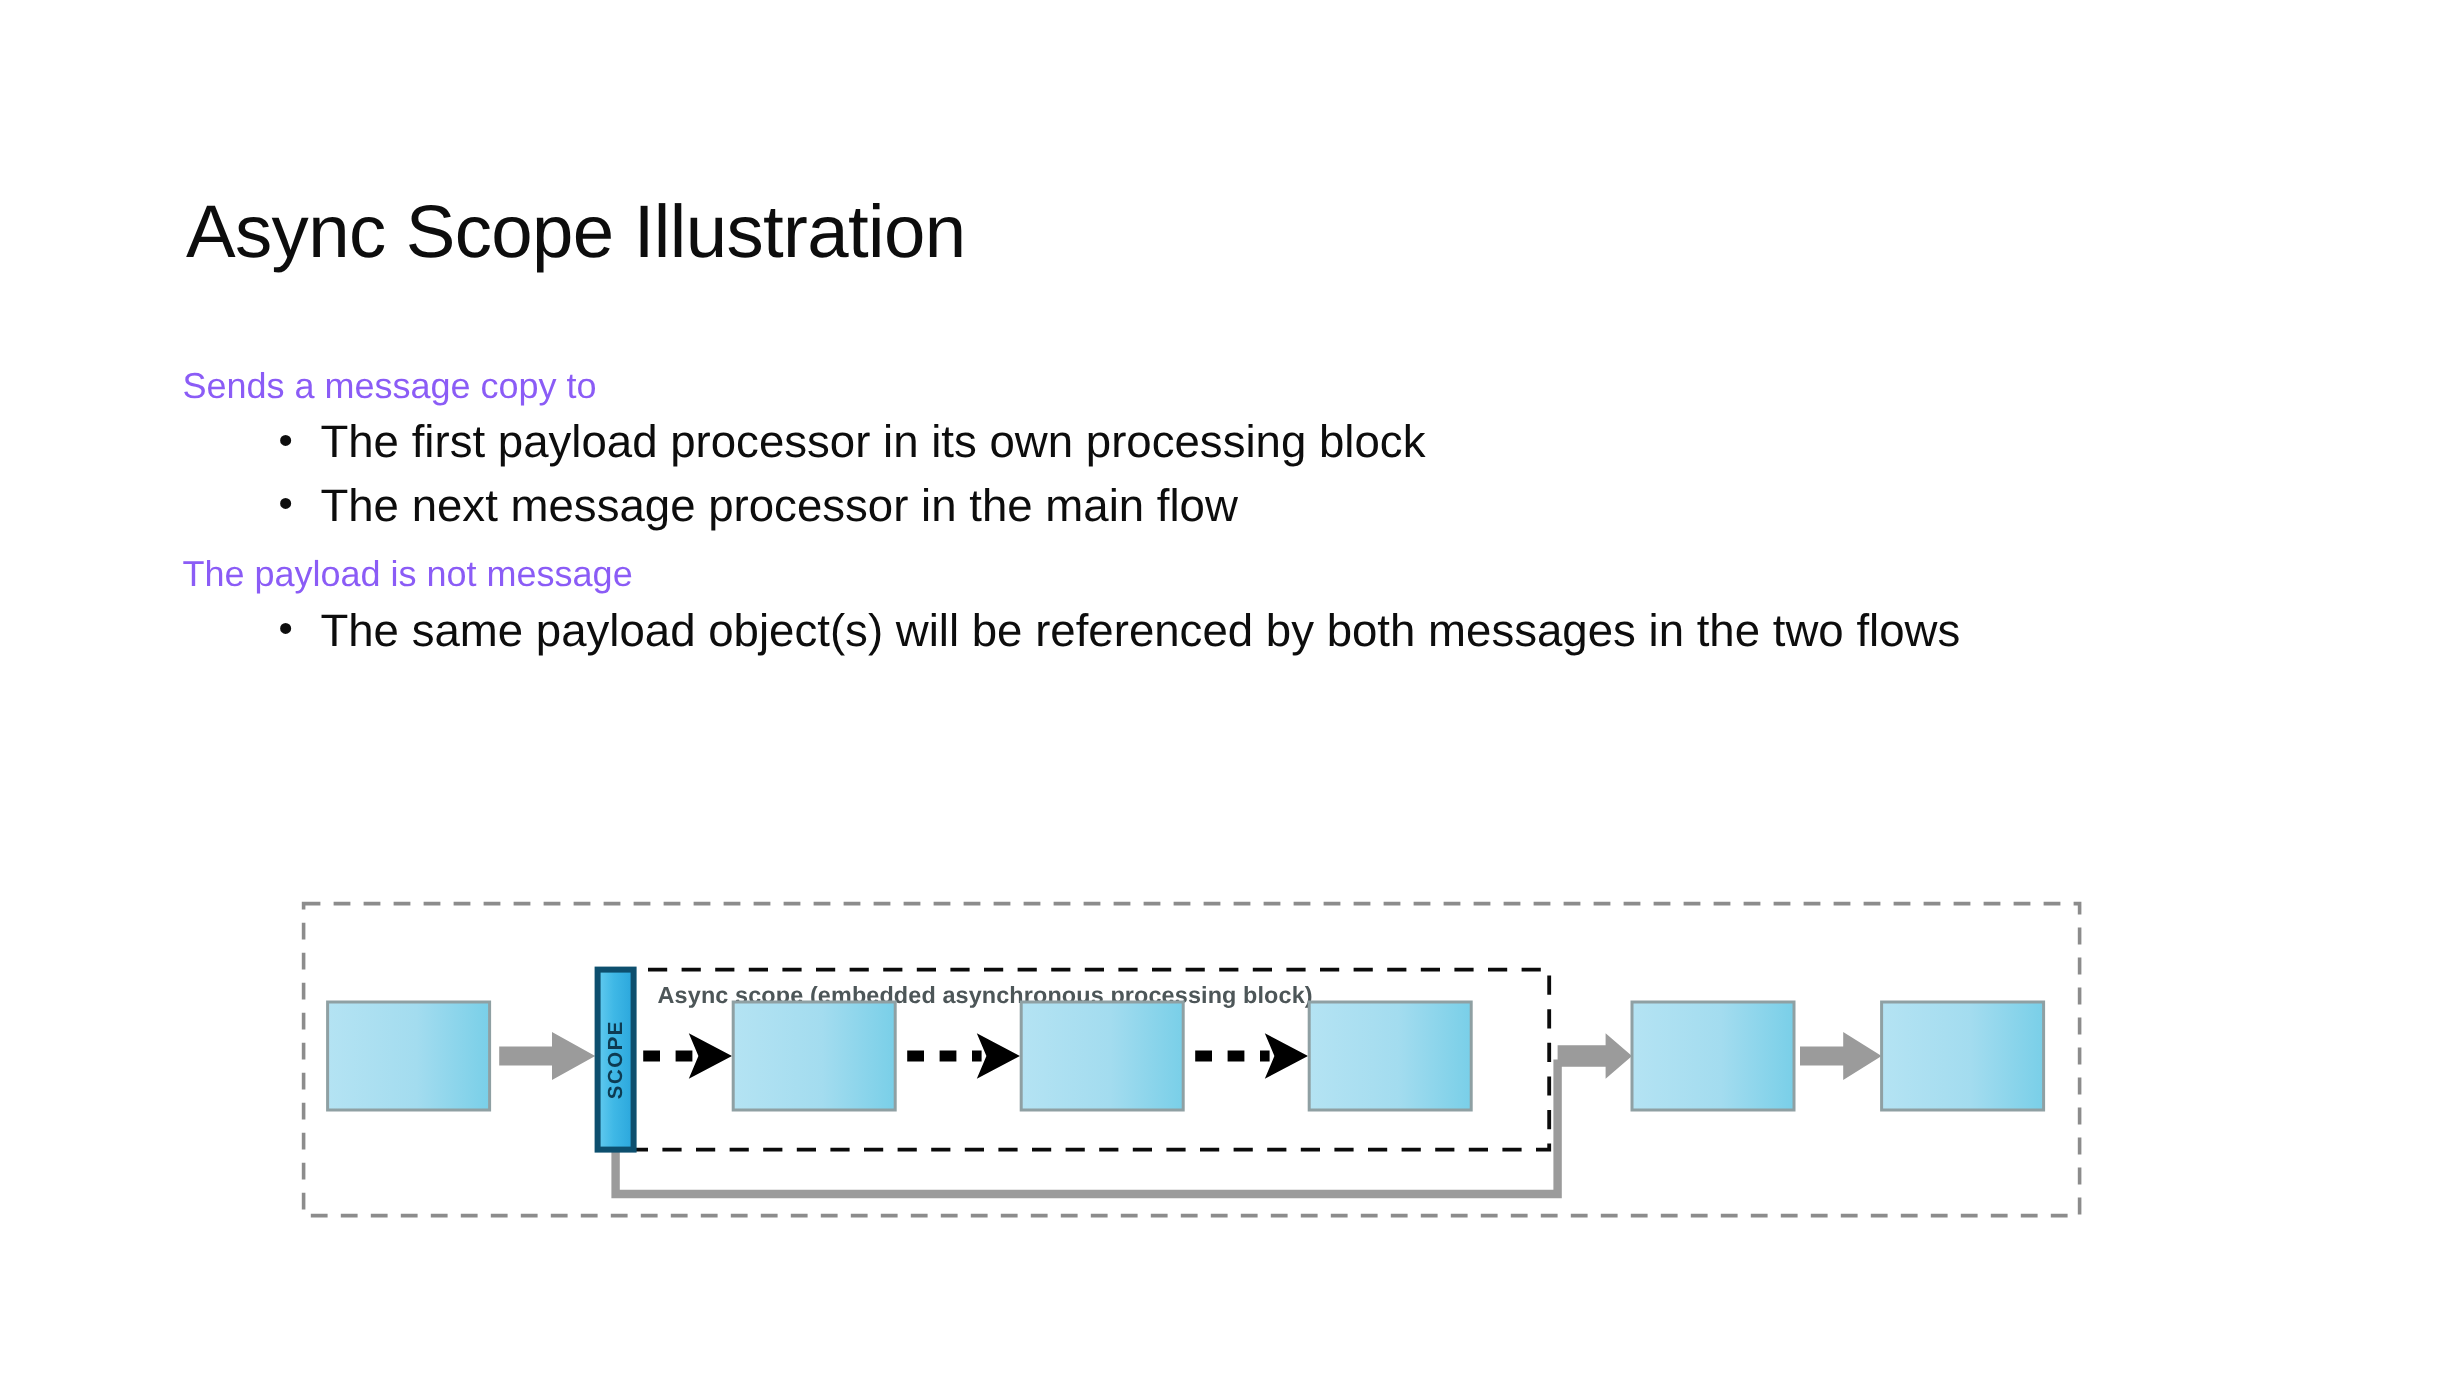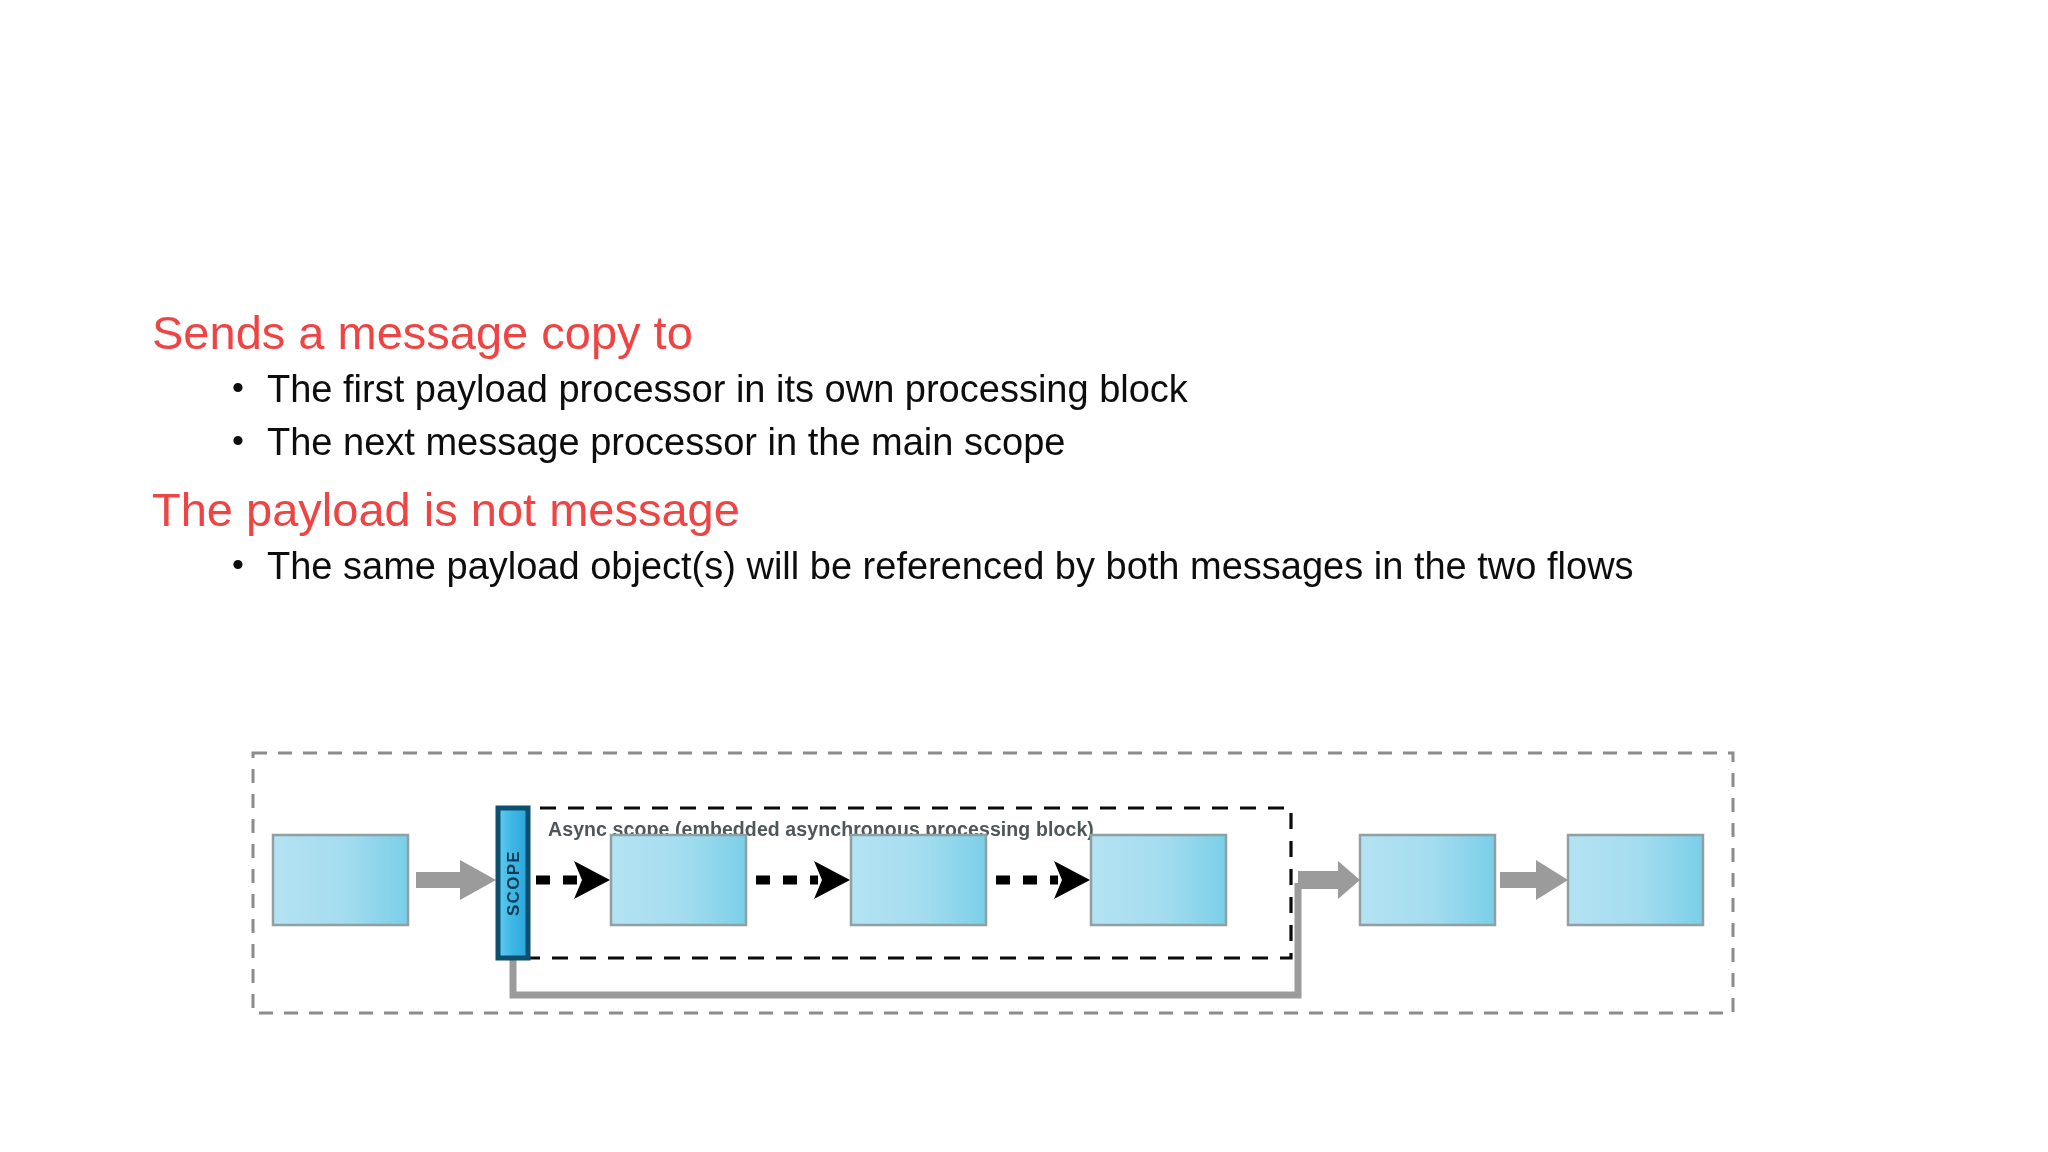--- a/index.html
+++ b/index.html
@@ -38,23 +38,23 @@
 
   
   .body-area {
     position: absolute;
     left: 152px;
     top: 305px;
     width: 1800px;
   }
 
   .lvl1 {
-    font-size: 47px;
+    font-size: 30px;
     line-height: 1.18;
-    color: #ef4444;
+    color: #8b5cf6;
     margin: 0 0 4px 0;
     white-space: nowrap;
   }
 
   .lvl2-list {
     list-style: none;
     margin: 0 0 14px 0;
     padding: 0 0 0 80px;
   }
   .lvl2 {
@@ -83,32 +83,33 @@
     width: 1490px;
     height: 270px;
   }
   .diagram svg { display: block; }
 </style>
 </head>
 <body>
 
 <div class="slide">
 
+  <h1 class="slide-title">Async Scope Illustration</h1>
 
   <div class="body-area">
 
     <p class="lvl1">Sends a message copy to</p>
     <ul class="lvl2-list">
       <li class="lvl2">
         <span class="bullet">•</span>
         <span>The first payload processor in its own processing block</span>
       </li>
       <li class="lvl2">
         <span class="bullet">•</span>
-        <span>The next message processor in the main scope</span>
+        <span>The next message processor in the main flow</span>
       </li>
     </ul>
 
     <p class="lvl1">The payload is not message</p>
     <ul class="lvl2-list">
       <li class="lvl2">
         <span class="bullet">•</span>
         <span>The same payload object(s) will be referenced by both messages in the two flows</span>
       </li>
     </ul>

